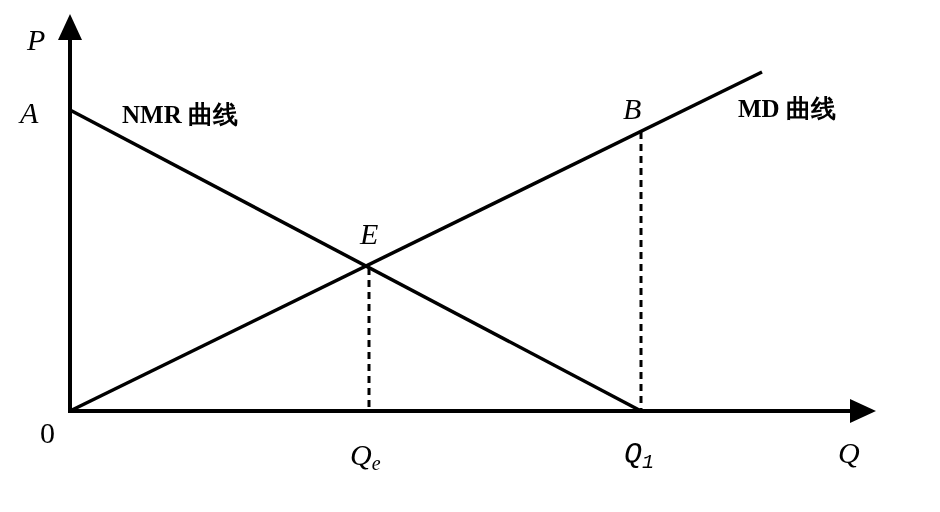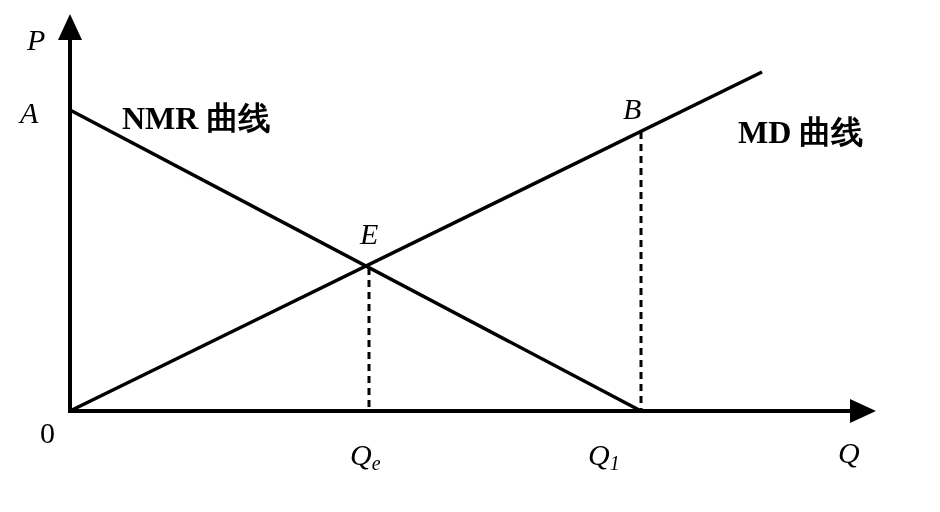--- a/index.html
+++ b/index.html
@@ -1,20 +1,20 @@
 <!DOCTYPE html>
 <html><head>
   <meta charset="utf-8">
   <style>
     html, body { margin: 0; padding: 0; background: #ffffff; }
     body { width: 940px; height: 512px; position: relative; overflow: hidden; }
     #canvas { position: absolute; left: 0; top: 0; width: 940px; height: 512px; }
     .lbl { position: absolute; color: #000; font-family: "Liberation Serif", "DejaVu Serif", serif; white-space: nowrap; line-height: 1; }
     .ital { font-style: italic; font-size: 30px; }
-    .curve { font-weight: bold; font-size: 32px; }
+    .curve { font-weight: bold; font-size: 25px; }
     .zero { font-size: 30px; }
     sub { font-size: 20px; vertical-align: -5px; font-style: italic; }
   </style>
 </head>
 <body>
 
 <svg id="canvas" width="940" height="512" viewBox="0 0 940 512" xmlns="http://www.w3.org/2000/svg">
 
   <line x1="70" y1="413" x2="70" y2="36" stroke="#000" stroke-width="4"></line>
   <polygon points="70,14 58,40 82,40" fill="#000"></polygon>
@@ -27,18 +27,18 @@
   <line x1="70" y1="411" x2="762" y2="72" stroke="#000" stroke-width="3.5"></line>
 
   <line x1="369" y1="268" x2="369" y2="409" stroke="#000" stroke-width="3" stroke-dasharray="7,5"></line>
   <line x1="641" y1="132" x2="641" y2="409" stroke="#000" stroke-width="3" stroke-dasharray="7,5"></line>
 </svg>
 
 <div class="lbl ital" style="left:27px; top:25px;">P</div>
 <div class="lbl ital" style="left:20px; top:98px;">A</div>
 <div class="lbl curve" style="left:122px; top:102px;">NMR 曲线</div>
 <div class="lbl ital" style="left:623px; top:94px;">B</div>
-<div class="lbl curve" style="left:738px; top:116px;text-align:center;">MD 曲线</div>
+<div class="lbl curve" style="left:738px; top:96px;text-align:center;">MD 曲线</div>
 <div class="lbl ital" style="left:360px; top:219px;">E</div>
 <div class="lbl zero" style="left:40px; top:418px;">0</div>
 <div class="lbl ital" style="left:350px; top:440px;font-family:Liberation Serif, serif;"><span>Q</span><sub>e</sub></div>
-<div class="lbl ital" style="left:588px; top:440px;"><span>Q</span><sub>1</sub></div>
+<div class="lbl ital" style="left:624px; top:440px;font-family:Liberation Mono, monospace;"><span>Q</span><sub>1</sub></div>
 <div class="lbl ital" style="left:838px; top:438px;">Q</div>
 
 </body></html>

